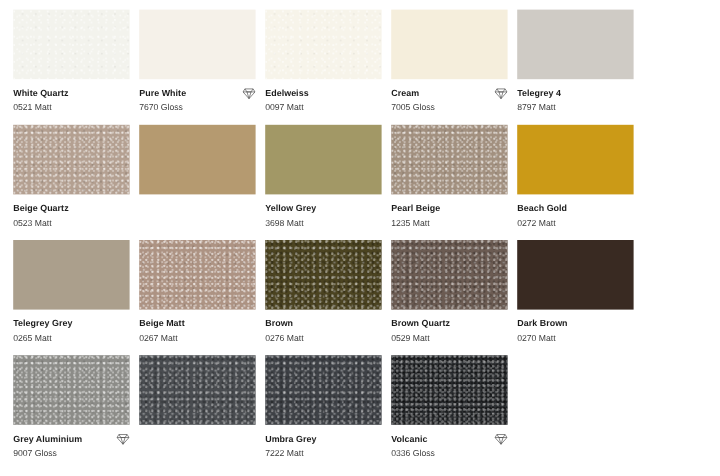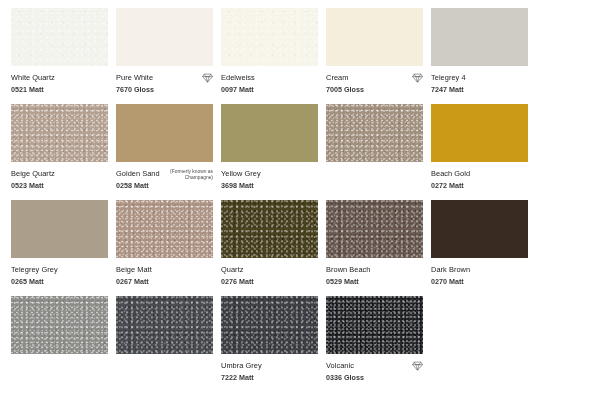--- a/index.html
+++ b/index.html
@@ -96,31 +96,31 @@
   }
 
   .name-line {
     display: flex;
     align-items: flex-start;
     justify-content: space-between;
   }
 
   .color-name {
     font-size: 7.4px;
-    font-weight: normal;
+    font-weight: bold;
     color: #1b1b1b;
     letter-spacing: 0.05px;
     line-height: 9px;
     white-space: nowrap;
     text-align: center;
   }
 
   .color-code {
     font-size: 7.2px;
-    font-weight: bold;
+    font-weight: normal;
     color: #3a3a3a;
     line-height: 9px;
     margin-top: 2px;
     white-space: nowrap;
   }
 
   .gem-icon {
     width: 11px;
     height: 10px;
     flex: 0 0 auto;
@@ -238,21 +238,21 @@
                 <g fill="none" stroke="#4a4a4a" stroke-width="1.1" stroke-linejoin="round">
                   <path d="M4.2 2.2h13.6l3.2 5.0L11 18.4 1 7.2z"></path>
                   <path d="M1 7.2h20"></path>
                   <path d="M4.2 2.2 7.6 7.2 11 18.4"></path>
                   <path d="M17.8 2.2 14.4 7.2 11 18.4"></path>
                   <path d="M7.6 7.2h6.8"></path>
                 </g>
               </svg>
             </span>
           </div>
-          <div class="color-code">7247 Matt</div>
+          <div class="color-code">8797 Matt</div>
         </div>
       </div>
     </div>
     <div class="row">
       <div class="swatch-cell">
         <div class="chip tex-fine" style="background-color: rgb(180, 160, 145);"></div>
         <div class="label-block">
           <div class="name-line">
             <div class="color-name">Beige Quartz</div>
             <span class="gem-icon hidden">
@@ -265,38 +265,20 @@
                   <path d="M7.6 7.2h6.8"></path>
                 </g>
               </svg>
             </span>
           </div>
           <div class="color-code">0523 Matt</div>
         </div>
       </div>
       <div class="swatch-cell">
         <div class="chip tex-none" style="background-color: rgb(181, 154, 112);"></div>
-        <div class="label-block">
-          <div class="name-line">
-            <div class="color-name">Golden Sand</div>
-            <span class="gem-icon hidden">
-              <svg viewBox="0 0 22 20" width="11" height="10" aria-hidden="true">
-                <g fill="none" stroke="#4a4a4a" stroke-width="1.1" stroke-linejoin="round">
-                  <path d="M4.2 2.2h13.6l3.2 5.0L11 18.4 1 7.2z"></path>
-                  <path d="M1 7.2h20"></path>
-                  <path d="M4.2 2.2 7.6 7.2 11 18.4"></path>
-                  <path d="M17.8 2.2 14.4 7.2 11 18.4"></path>
-                  <path d="M7.6 7.2h6.8"></path>
-                </g>
-              </svg>
-            </span>
-          </div>
-          <div class="color-code">0258 Matt</div>
-          <div class="note">(Formerly known as Champagne)</div>
-        </div>
       </div>
       <div class="swatch-cell">
         <div class="chip tex-none" style="background-color: rgb(162, 152, 102);"></div>
         <div class="label-block">
           <div class="name-line">
             <div class="color-name">Yellow Grey</div>
             <span class="gem-icon hidden">
               <svg viewBox="0 0 22 20" width="11" height="10" aria-hidden="true">
                 <g fill="none" stroke="#4a4a4a" stroke-width="1.1" stroke-linejoin="round">
                   <path d="M4.2 2.2h13.6l3.2 5.0L11 18.4 1 7.2z"></path>
@@ -306,20 +288,37 @@
                   <path d="M7.6 7.2h6.8"></path>
                 </g>
               </svg>
             </span>
           </div>
           <div class="color-code">3698 Matt</div>
         </div>
       </div>
       <div class="swatch-cell">
         <div class="chip tex-fine" style="background-color: rgb(162, 144, 127);"></div>
+        <div class="label-block">
+          <div class="name-line">
+            <div class="color-name">Pearl Beige</div>
+            <span class="gem-icon hidden">
+              <svg viewBox="0 0 22 20" width="11" height="10" aria-hidden="true">
+                <g fill="none" stroke="#4a4a4a" stroke-width="1.1" stroke-linejoin="round">
+                  <path d="M4.2 2.2h13.6l3.2 5.0L11 18.4 1 7.2z"></path>
+                  <path d="M1 7.2h20"></path>
+                  <path d="M4.2 2.2 7.6 7.2 11 18.4"></path>
+                  <path d="M17.8 2.2 14.4 7.2 11 18.4"></path>
+                  <path d="M7.6 7.2h6.8"></path>
+                </g>
+              </svg>
+            </span>
+          </div>
+          <div class="color-code">1235 Matt</div>
+        </div>
       </div>
       <div class="swatch-cell">
         <div class="chip tex-none" style="background-color: rgb(203, 154, 23);"></div>
         <div class="label-block">
           <div class="name-line">
             <div class="color-name">Beach Gold</div>
             <span class="gem-icon hidden">
               <svg viewBox="0 0 22 20" width="11" height="10" aria-hidden="true">
                 <g fill="none" stroke="#4a4a4a" stroke-width="1.1" stroke-linejoin="round">
                   <path d="M4.2 2.2h13.6l3.2 5.0L11 18.4 1 7.2z"></path>
@@ -373,41 +372,41 @@
               </svg>
             </span>
           </div>
           <div class="color-code">0267 Matt</div>
         </div>
       </div>
       <div class="swatch-cell">
         <div class="chip tex-med" style="background-color: rgb(75, 67, 32);"></div>
         <div class="label-block">
           <div class="name-line">
-            <div class="color-name">Quartz</div>
+            <div class="color-name">Brown</div>
             <span class="gem-icon hidden">
               <svg viewBox="0 0 22 20" width="11" height="10" aria-hidden="true">
                 <g fill="none" stroke="#4a4a4a" stroke-width="1.1" stroke-linejoin="round">
                   <path d="M4.2 2.2h13.6l3.2 5.0L11 18.4 1 7.2z"></path>
                   <path d="M1 7.2h20"></path>
                   <path d="M4.2 2.2 7.6 7.2 11 18.4"></path>
                   <path d="M17.8 2.2 14.4 7.2 11 18.4"></path>
                   <path d="M7.6 7.2h6.8"></path>
                 </g>
               </svg>
             </span>
           </div>
           <div class="color-code">0276 Matt</div>
         </div>
       </div>
       <div class="swatch-cell">
         <div class="chip tex-med" style="background-color: rgb(107, 91, 82);"></div>
         <div class="label-block">
           <div class="name-line">
-            <div class="color-name">Brown Beach</div>
+            <div class="color-name">Brown Quartz</div>
             <span class="gem-icon hidden">
               <svg viewBox="0 0 22 20" width="11" height="10" aria-hidden="true">
                 <g fill="none" stroke="#4a4a4a" stroke-width="1.1" stroke-linejoin="round">
                   <path d="M4.2 2.2h13.6l3.2 5.0L11 18.4 1 7.2z"></path>
                   <path d="M1 7.2h20"></path>
                   <path d="M4.2 2.2 7.6 7.2 11 18.4"></path>
                   <path d="M17.8 2.2 14.4 7.2 11 18.4"></path>
                   <path d="M7.6 7.2h6.8"></path>
                 </g>
               </svg>
@@ -433,20 +432,37 @@
               </svg>
             </span>
           </div>
           <div class="color-code">0270 Matt</div>
         </div>
       </div>
     </div>
     <div class="row">
       <div class="swatch-cell">
         <div class="chip tex-fine" style="background-color: rgb(140, 140, 136);"></div>
+        <div class="label-block">
+          <div class="name-line">
+            <div class="color-name">Grey Aluminium</div>
+            <span class="gem-icon">
+              <svg viewBox="0 0 22 20" width="11" height="10" aria-hidden="true">
+                <g fill="none" stroke="#4a4a4a" stroke-width="1.1" stroke-linejoin="round">
+                  <path d="M4.2 2.2h13.6l3.2 5.0L11 18.4 1 7.2z"></path>
+                  <path d="M1 7.2h20"></path>
+                  <path d="M4.2 2.2 7.6 7.2 11 18.4"></path>
+                  <path d="M17.8 2.2 14.4 7.2 11 18.4"></path>
+                  <path d="M7.6 7.2h6.8"></path>
+                </g>
+              </svg>
+            </span>
+          </div>
+          <div class="color-code">9007 Gloss</div>
+        </div>
       </div>
       <div class="swatch-cell">
         <div class="chip tex-med" style="background-color: rgb(73, 76, 80);"></div>
       </div>
       <div class="swatch-cell">
         <div class="chip tex-med" style="background-color: rgb(62, 65, 70);"></div>
         <div class="label-block">
           <div class="name-line">
             <div class="color-name">Umbra Grey</div>
             <span class="gem-icon hidden">

